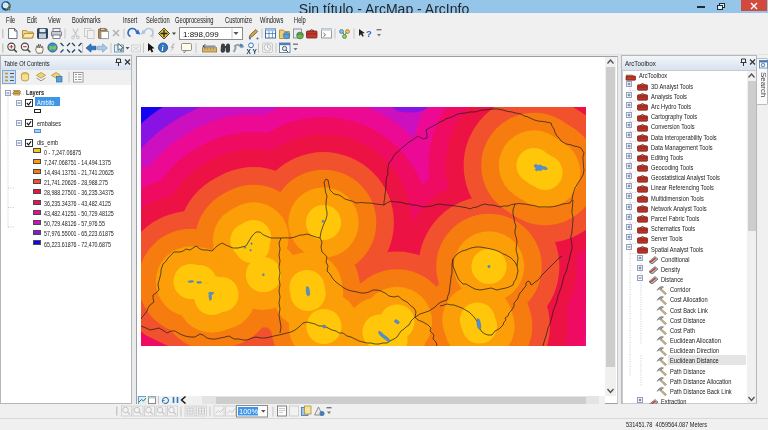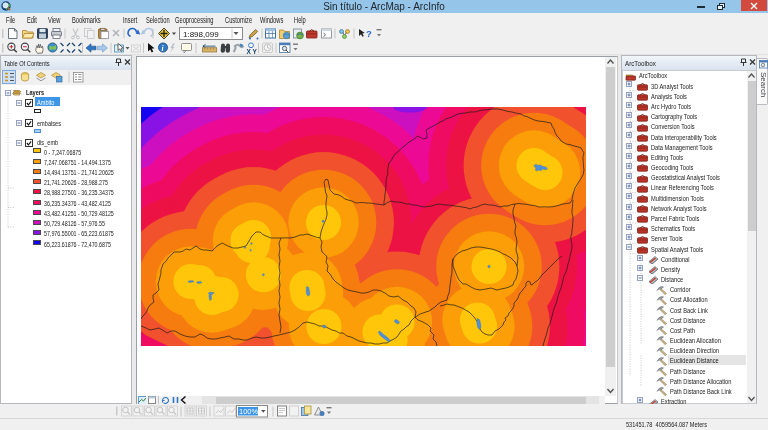--- a/index.html
+++ b/index.html
@@ -9,21 +9,21 @@
 </style></head><body>
 
 <div class="abs" style="left:0;top:0;width:768px;height:12.5px;background:#96c5ea"></div>
 <svg class="abs" style="left:1px;top:1px" width="10" height="10">
     <circle cx="5" cy="5" r="4.7" fill="#1c3f7a"></circle>
     <path d="M7,6 a4.7,4.7 0 0 1 -2,3.6 l0,-2.6 Z" fill="#3f9e3f"></path>
     <path d="M7.5,1.8 a4.7,4.7 0 0 1 1.9,4.6 l-2.2,-1.2 Z" fill="#3f9e3f"></path>
     <circle cx="4.6" cy="4.4" r="2.6" fill="#cfe8f8" stroke="#e8f4fc" stroke-width="0.8"></circle>
     <line x1="6.6" y1="6.4" x2="9.2" y2="9.2" stroke="#a86a32" stroke-width="1.6"></line>
   </svg>
-<div class="abs txt" style="left:0;top:1px;width:768px;text-align:center;font-size:10px;color:#20282e">Sin título - ArcMap - ArcInfo</div>
+<div class="abs txt" style="left:0;top:1px;width:768px;text-align:center;font-size:14px;color:#20282e">Sin título - ArcMap - ArcInfo</div>
 <div class="abs" style="left:697px;top:6px;width:8px;height:1.5px;background:#1d2b36"></div>
 <div class="abs" style="left:719px;top:3px;width:6px;height:5px;border:1px solid #1d2b36;background:#e8f1f8"></div>
 <div class="abs" style="left:717px;top:5px;width:6px;height:5px;border:1px solid #1d2b36;background:#e8f1f8"></div>
 <div class="abs" style="left:741px;top:0;width:26px;height:11px;background:#d24a3e"></div>
 <svg class="abs" style="left:750px;top:2px" width="8" height="8">
     <path d="M1,1 L7,7 M7,1 L1,7" stroke="#fff" stroke-width="1.4"></path>
   </svg>
 <div class="abs" style="left:0;top:13px;width:768px;height:13px;background:#f0f0f0"></div>
 <div class="abs txt" style="left:6px;top:15.5px;font-size:8.2px;transform:scaleX(0.7);transform-origin:left top">File</div>
 <div class="abs txt" style="left:27px;top:15.5px;font-size:8.2px;transform:scaleX(0.7);transform-origin:left top">Edit</div>

